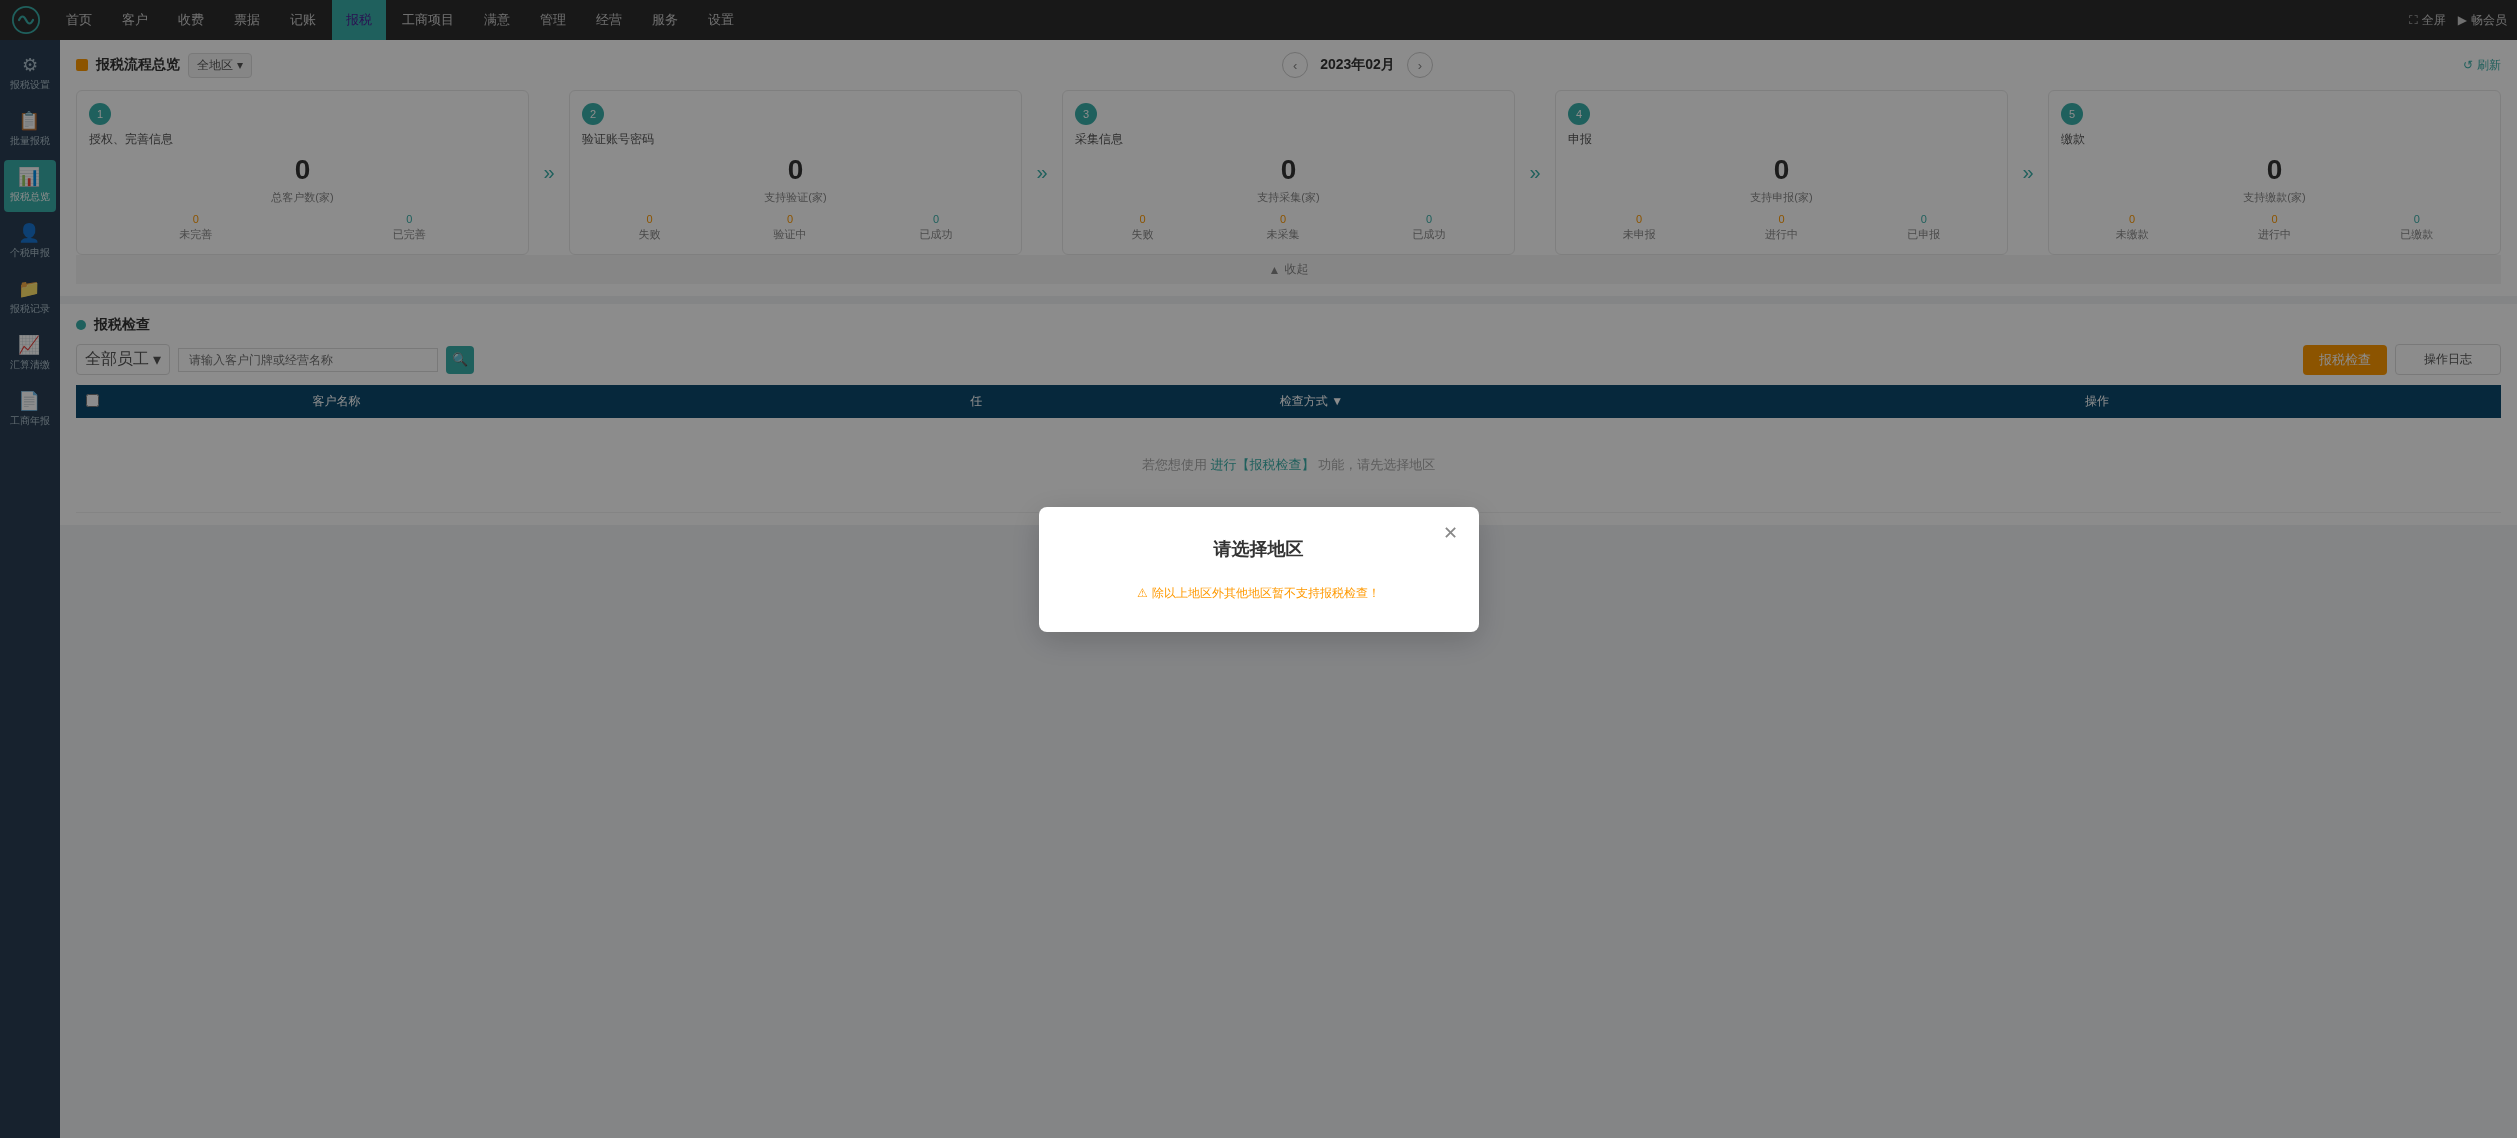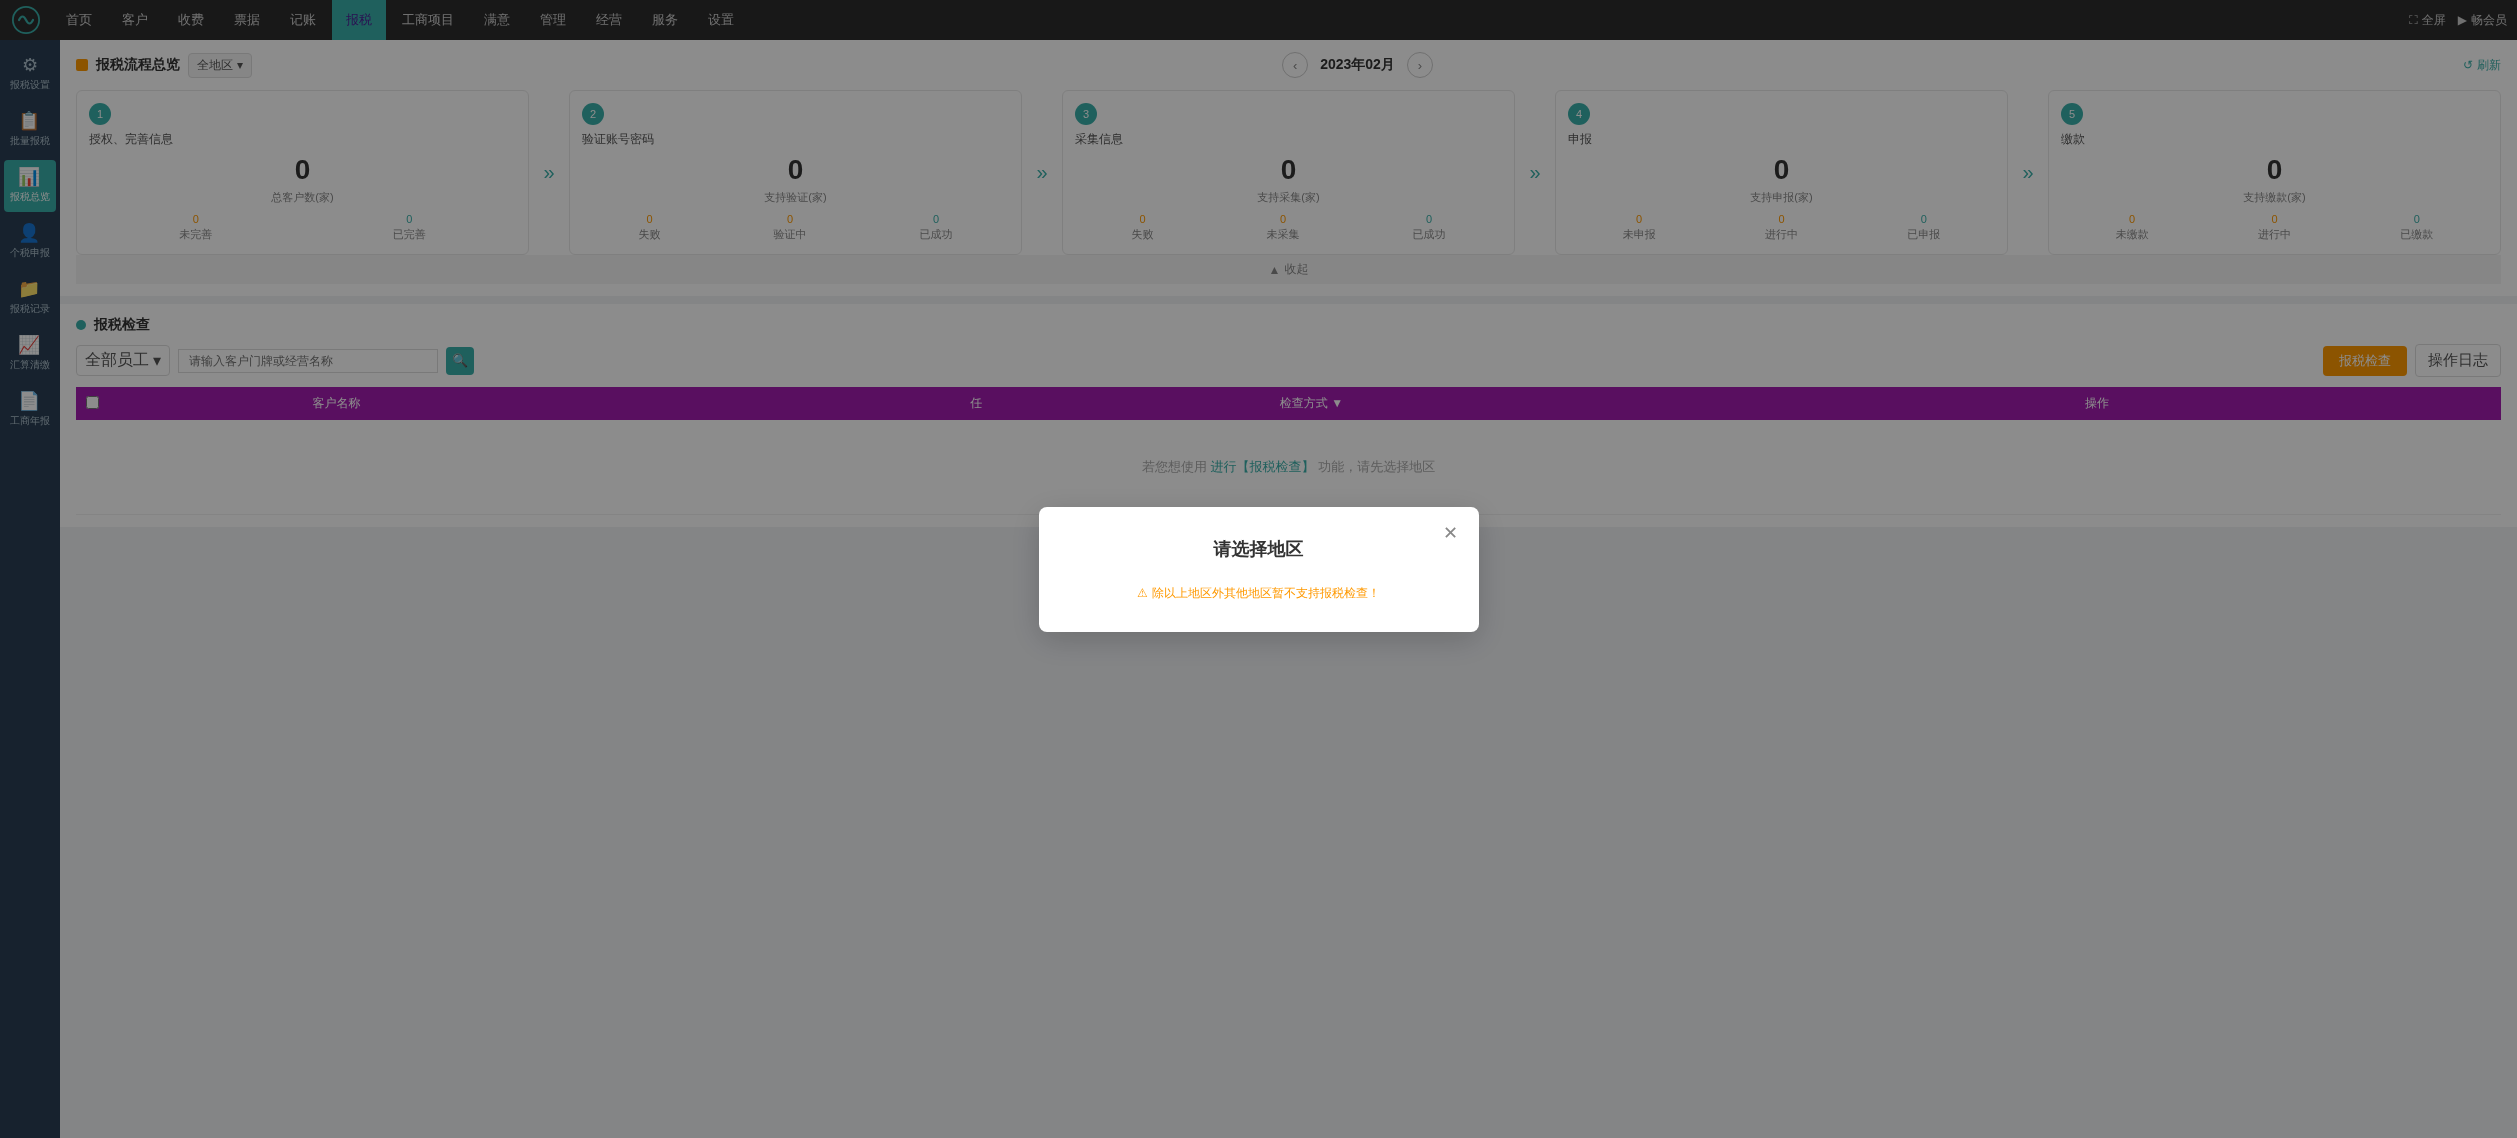--- a/index.html
+++ b/index.html
@@ -193,28 +193,28 @@
       width: 28px; height: 28px; background: #3aafa9; border-radius: 4px;
       display: flex; align-items: center; justify-content: center;
       cursor: pointer; color: #fff;
     }
     .check-action-btn {
       margin-left: auto;
       padding: 6px 16px; background: #f90; color: #fff;
       border-radius: 4px; font-size: 13px; cursor: pointer; border: none;
     }
     .log-btn {
-      padding: 6px 12px; background: #fff; color: #555;
-      border: 1px solid #ddd; border-radius: 4px; font-size: 15px; cursor: pointer;
+      padding: 6px 28px; background: #fff; color: #555;
+      border: 1px solid #ddd; border-radius: 4px; font-size: 12px; cursor: pointer;
     }
 
     
     .data-table { width: 100%; border-collapse: collapse; font-size: 12px; }
     .data-table th {
-      background: #a21caf; color: #fff; padding: 8px 10px;
+      background: #0c4a6e; color: #fff; padding: 8px 10px;
       text-align: left; font-weight: normal; white-space: nowrap;
     }
     .data-table td {
       padding: 8px 10px; border-bottom: 1px solid #f0f0f0; color: #555;
     }
     .checkbox-cell { width: 32px; text-align: center; }
     .empty-hint {
       text-align: center; padding: 30px; color: #aaa; font-size: 13px;
     }
     .empty-hint a { color: #3aafa9; cursor: pointer; }

